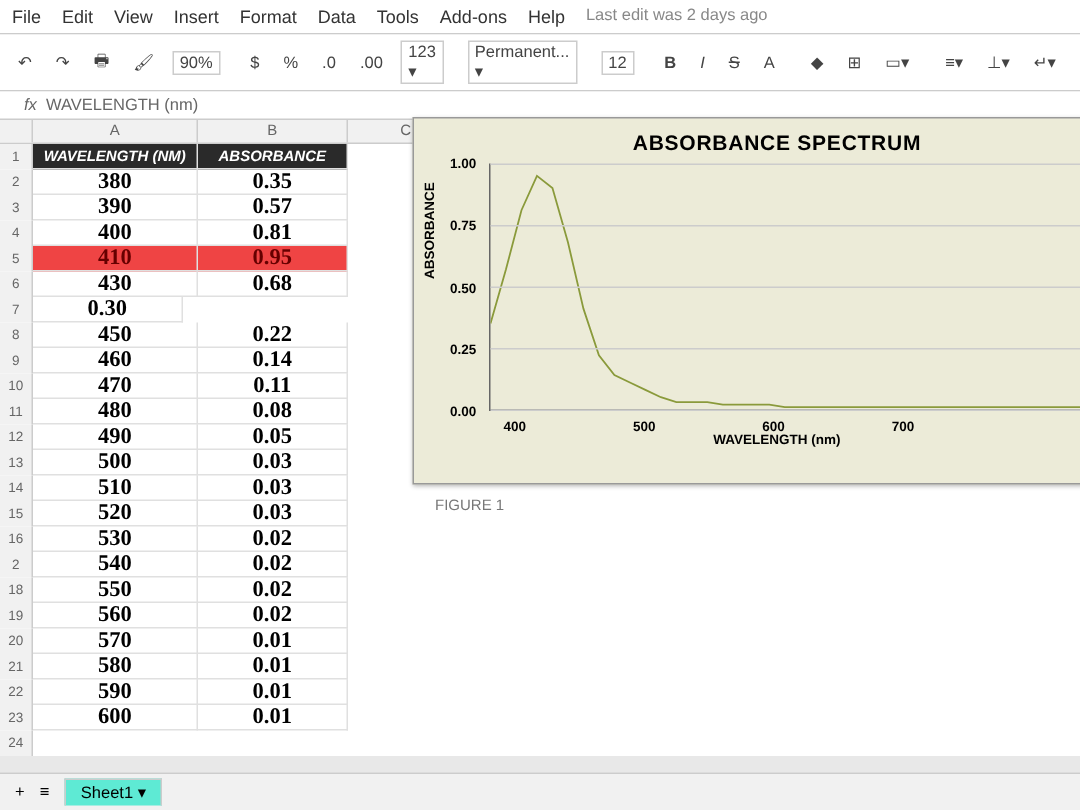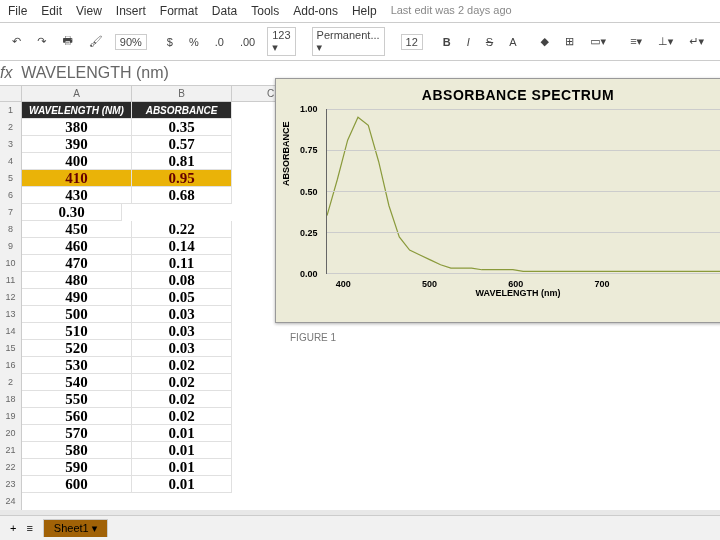--- a/index.html
+++ b/index.html
@@ -4,47 +4,47 @@
 <style>
   * { box-sizing: border-box; margin: 0; padding: 0; }
   body { font-family: Arial, sans-serif; font-size: 11px; background: #e8e8e8; width: 720px; height: 540px; overflow: hidden; position: relative; }
   .menubar { background: #fff; padding: 4px 8px; font-size: 12px; color: #333; display: flex; gap: 14px; border-bottom: 1px solid #ccc; }
   .menubar span { cursor: pointer; }
   .lastedit { color: #888; font-size: 11px; }
   .toolbar { background: #fff; padding: 4px 8px; display: flex; align-items: center; gap: 8px; border-bottom: 1px solid #ccc; font-size: 11px; color: #444; }
   .toolbar .sep { width: 1px; height: 16px; background: #ccc; }
   .toolbar .btn { cursor: pointer; padding: 2px 4px; }
   .toolbar select, .toolbar .dd { border: 1px solid #ccc; padding: 1px 4px; font-size: 11px; background: #fff; }
-  .fxbar { background: #fff; padding: 3px 0; border-bottom: 1px solid #ccc; font-size: 16px; color: #666; }
+  .fxbar { background: #fff; padding: 3px 16px; border-bottom: 1px solid #ccc; font-size: 11px; color: #666; }
   .sheet { position: relative; background: #fff; }
   .colheads { display: flex; background: #f1f1f1; border-bottom: 1px solid #ccc; }
   .rowhead { width: 22px; background: #f1f1f1; border-right: 1px solid #ccc; text-align: center; font-size: 9px; color: #666; line-height: 17px; }
   .colA { width: 110px; } .colB { width: 100px; }
   .colC, .colD, .colE, .colF, .colG, .colH { width: 78px; }
   .ch { border-right: 1px solid #ccc; text-align: center; font-size: 10px; color: #666; padding: 2px 0; }
   .gridbody { display: flex; }
   .rownums { display: flex; flex-direction: column; }
   .datacols { display: flex; flex-direction: column; }
   .datarow { display: flex; height: 17px; }
   .cell { border-right: 1px solid #e0e0e0; border-bottom: 1px solid #e0e0e0; padding: 0 4px; font-size: 11px; line-height: 17px; overflow: hidden; }
   .hdrcell { background: #2a2a2a; color: #fff; font-weight: bold; font-style: italic; text-align: center; font-size: 10px; }
   .val { text-align: center; font-family: 'Comic Sans MS', cursive; font-weight: bold; font-size: 15px; }
-  .selrow .cell { background: #eab308; color: #600; }
+  .selrow .cell { background: #ef4444; color: #600; }
   .chartbox { position: absolute; left: 275px; top: 78px; width: 486px; height: 245px; background: #ecebd8; border: 1px solid #999; box-shadow: 0 1px 3px rgba(0,0,0,0.3); }
   .chart-title { text-align: center; font-weight: bold; font-size: 14px; padding: 8px 0 2px; letter-spacing: 0.5px; }
   .plot { position: relative; margin: 4px 20px 4px 50px; height: 165px; border-left: 1px solid #666; border-bottom: 1px solid #666; }
   .ylab { position: absolute; left: 10px; top: 50%; transform: rotate(-90deg) translateX(20px); transform-origin: left center; font-size: 9px; font-weight: bold; }
   .xlab { text-align: center; font-size: 9px; font-weight: bold; margin-top: 14px; }
   .ytick { position: absolute; left: 24px; font-size: 9px; font-weight: bold; transform: translateY(-50%); }
   .xtick { position: absolute; font-size: 9px; font-weight: bold; transform: translateX(-50%); }
   .gridline { position: absolute; background: #ccc; }
   .hgl { left: 0; right: 0; height: 1px; }
   .figlabel { position: absolute; left: 290px; top: 332px; font-size: 10px; color: #777; }
   .sheettab { position: absolute; bottom: 0; left: 0; right: 0; background: #f1f1f1; border-top: 1px solid #ccc; padding: 3px 10px; font-size: 11px; display: flex; gap: 10px; align-items: center; }
-  .sheettab .tab { background: #a16207; padding: 2px 10px; border: 1px solid #ccc; border-bottom: none; }
+  .sheettab .tab { background: #5eead4; padding: 2px 10px; border: 1px solid #ccc; border-bottom: none; }
   svg.line { position: absolute; left: 0; top: 0; width: 100%; height: 100%; }
 </style>
 </head>
 <body>
 
 <div class="menubar">
   <span>File</span>
   <span>Edit</span>
   <span>View</span>
   <span>Insert</span>

